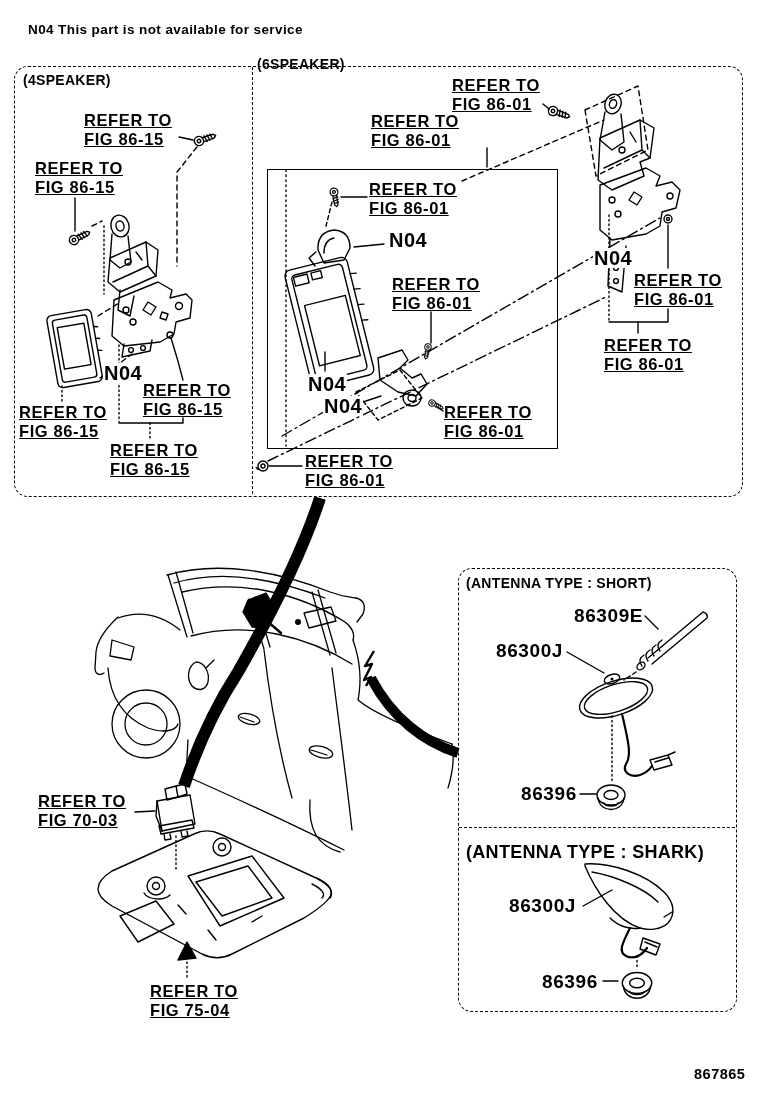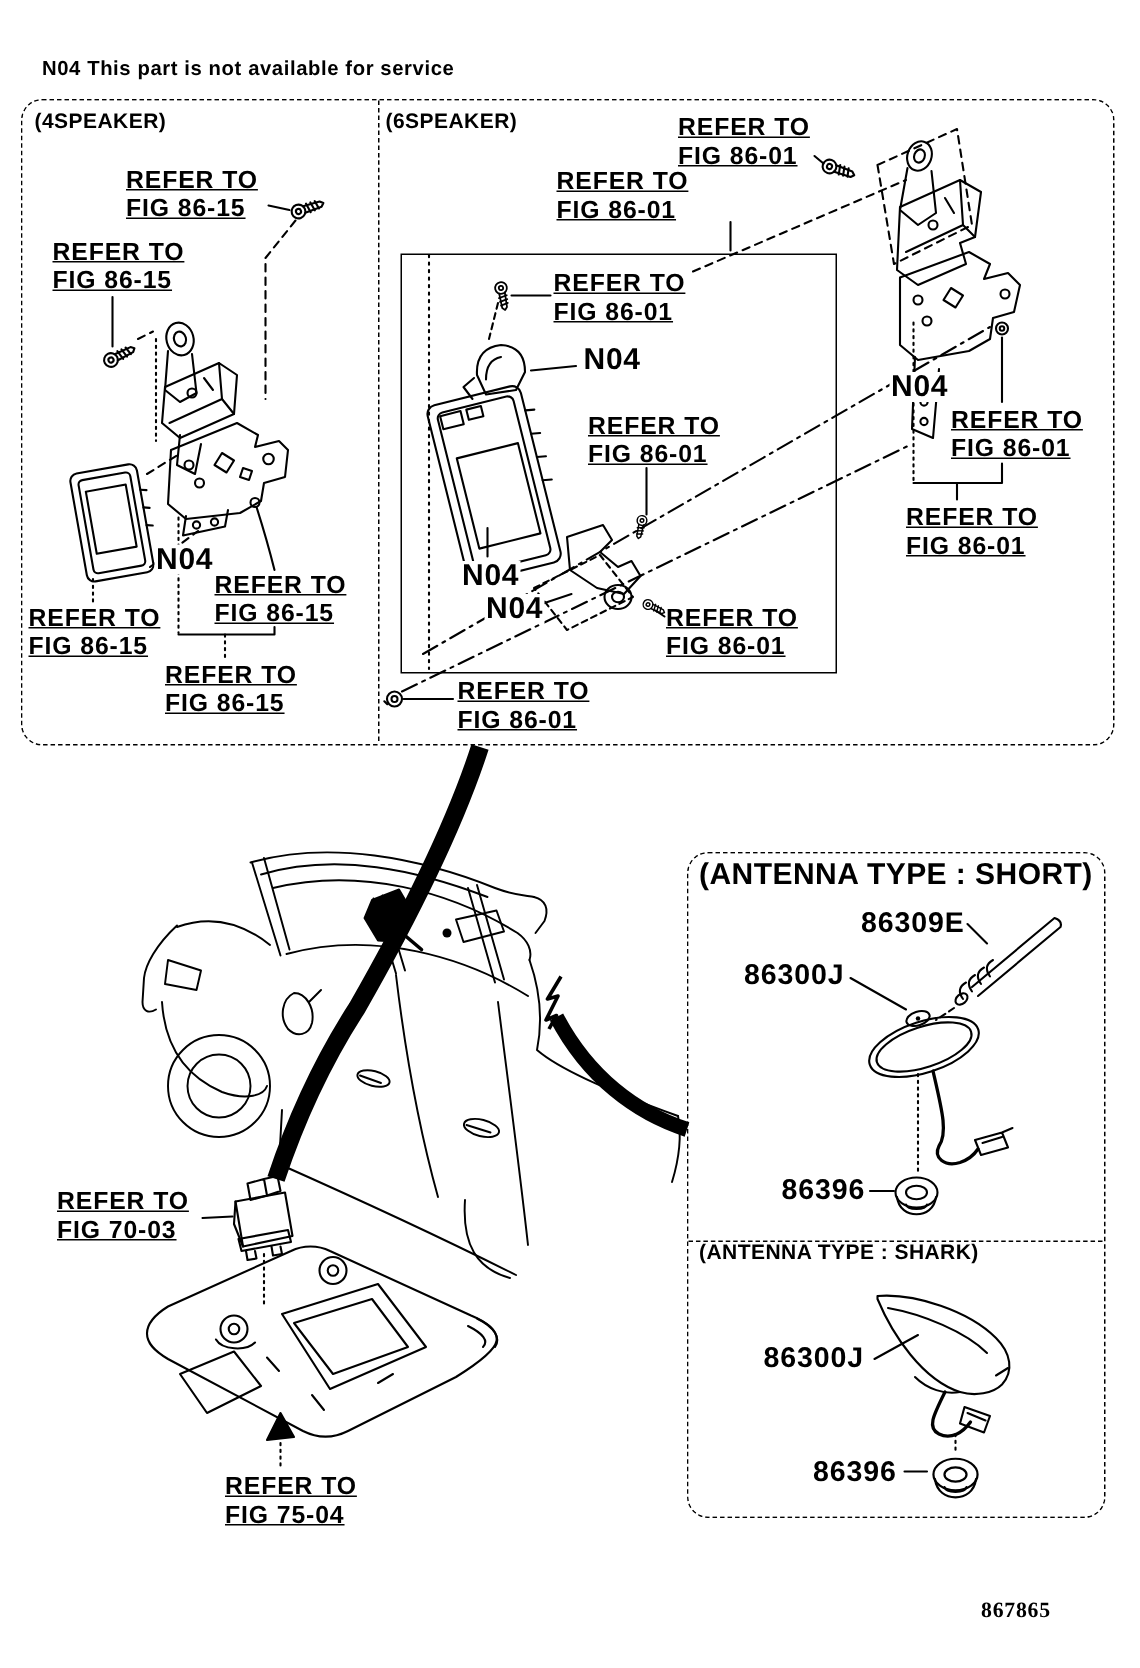--- a/index.html
+++ b/index.html
@@ -247,24 +247,24 @@
       <path d="M592,872 C615,876 644,888 658,902"></path>
       <path d="M664,917 L672,912 M640,928 C630,930 618,926 610,918"></path>
       <path d="M630,928 C622,944 618,952 626,956 C634,960 642,955 647,948" stroke-width="2.2"></path>
       <path d="M643,938 L660,944 L656,955 L640,949 Z M645,942 L657,947"></path>
       <path d="M637,956 L637,968" stroke-dasharray="1.5 3"></path>
       <use href="#grmt" transform="translate(637,983) scale(1.05)"></use>
       <path d="M583,906 L612,890 M603,981 L618,981"></path>
     </g>
   </svg>
 
-  <div class="note lbl" style="left:28px;top:38px;">N04 This part is not available for service</div>
+  <div class="note lbl" style="left:28px;top:22px;">N04 This part is not available for service</div>
 
   <div class="boxtitle lbl" style="left:23px;top:72px;text-align:right;">(4SPEAKER)</div>
-  <div class="boxtitle lbl" style="left:257px;top:72px;">(6SPEAKER)</div>
+  <div class="boxtitle lbl" style="left:257px;top:56px;">(6SPEAKER)</div>
 
   <div class="ref lbl" style="left:84px;top:111px;">
     <span>REFER TO</span>
       <span>FIG 86-15</span>
   </div>
   <div class="ref lbl" style="left:35px;top:159px;">
     <span>REFER TO</span>
       <span>FIG 86-15</span>
   </div>
   <div class="n04 lbl" style="left:103px;top:363px;">N04</div>
@@ -320,23 +320,23 @@
 
   <div class="ref lbl" style="left:38px;top:792px;">
     <span>REFER TO</span>
       <span>FIG 70-03</span>
   </div>
   <div class="ref lbl" style="left:150px;top:982px;">
     <span>REFER TO</span>
       <span>FIG 75-04</span>
   </div>
 
-  <div class="boxtitle lbl" style="left:466px;top:575px;font-size:20px;text-align:center;">(ANTENNA TYPE : SHORT)</div>
+  <div class="boxtitle lbl" style="left:466px;top:575px;font-size:14px;text-align:center;">(ANTENNA TYPE : SHORT)</div>
   <div class="pn lbl" style="left:574px;top:606px;">86309E</div>
   <div class="pn lbl" style="left:496px;top:641px;">86300J</div>
   <div class="pn lbl" style="left:521px;top:784px;">86396</div>
 
-  <div class="boxtitle lbl" style="left:466px;top:826px;font-size:14px;">(ANTENNA TYPE : SHARK)</div>
+  <div class="boxtitle lbl" style="left:466px;top:844px;font-size:18px;">(ANTENNA TYPE : SHARK)</div>
   <div class="pn lbl" style="left:509px;top:896px;">86300J</div>
   <div class="pn lbl" style="left:542px;top:972px;">86396</div>
 
-  <div class="docnum lbl" style="left:654px;top:1067px;font-family:Liberation Serif, serif;">867865</div>
+  <div class="docnum lbl" style="left:694px;top:1067px;">867865</div>
 </div>
 
 </body></html>

